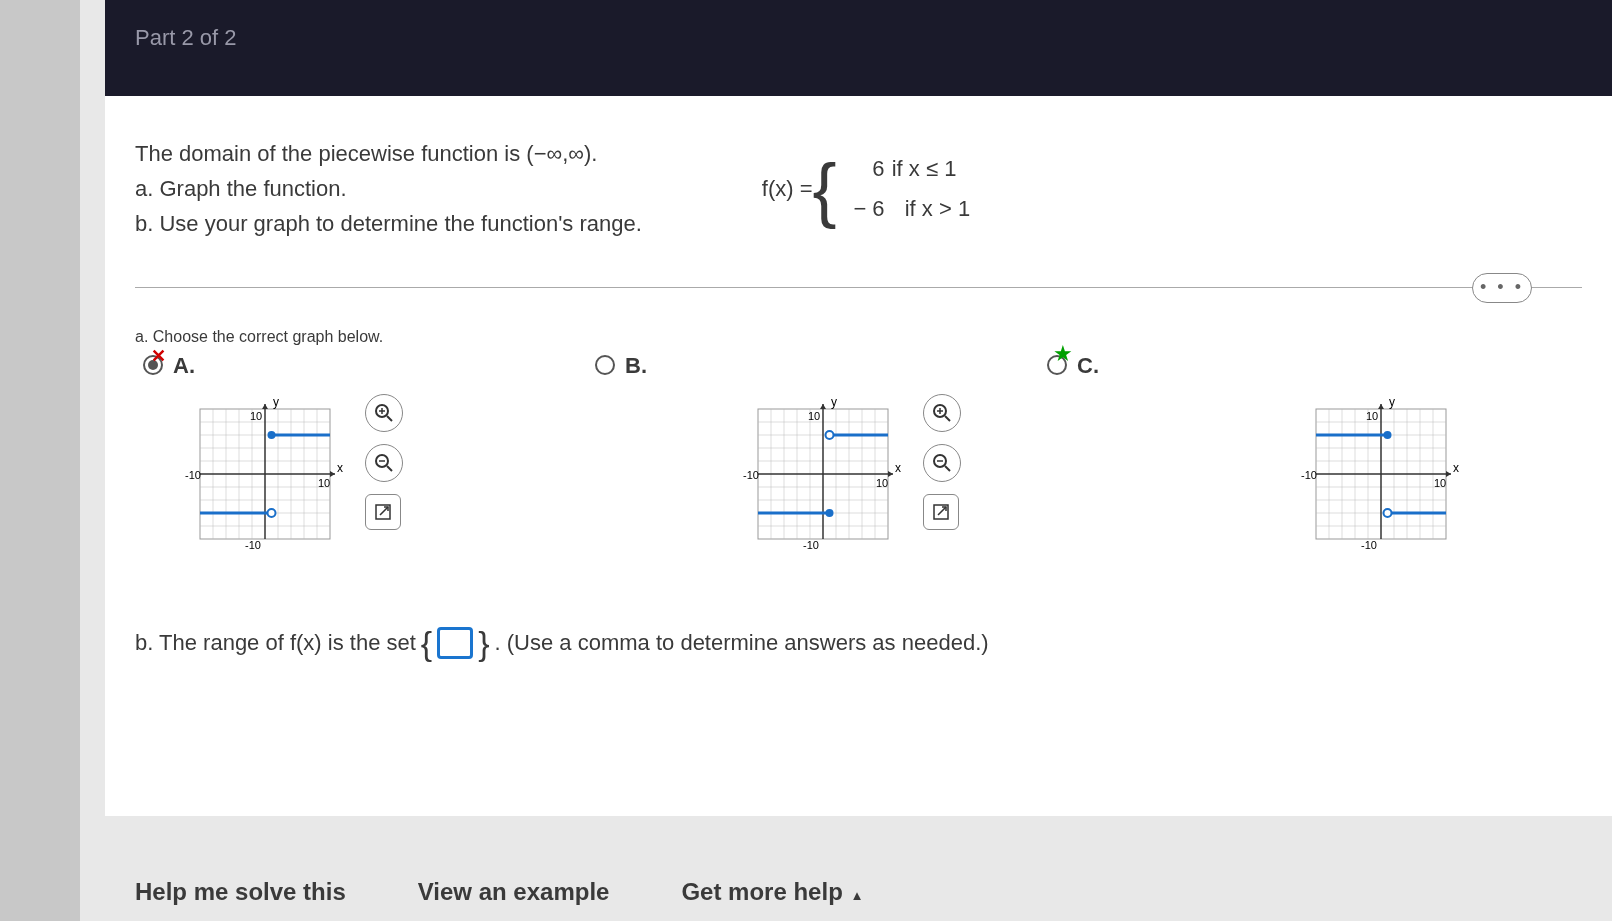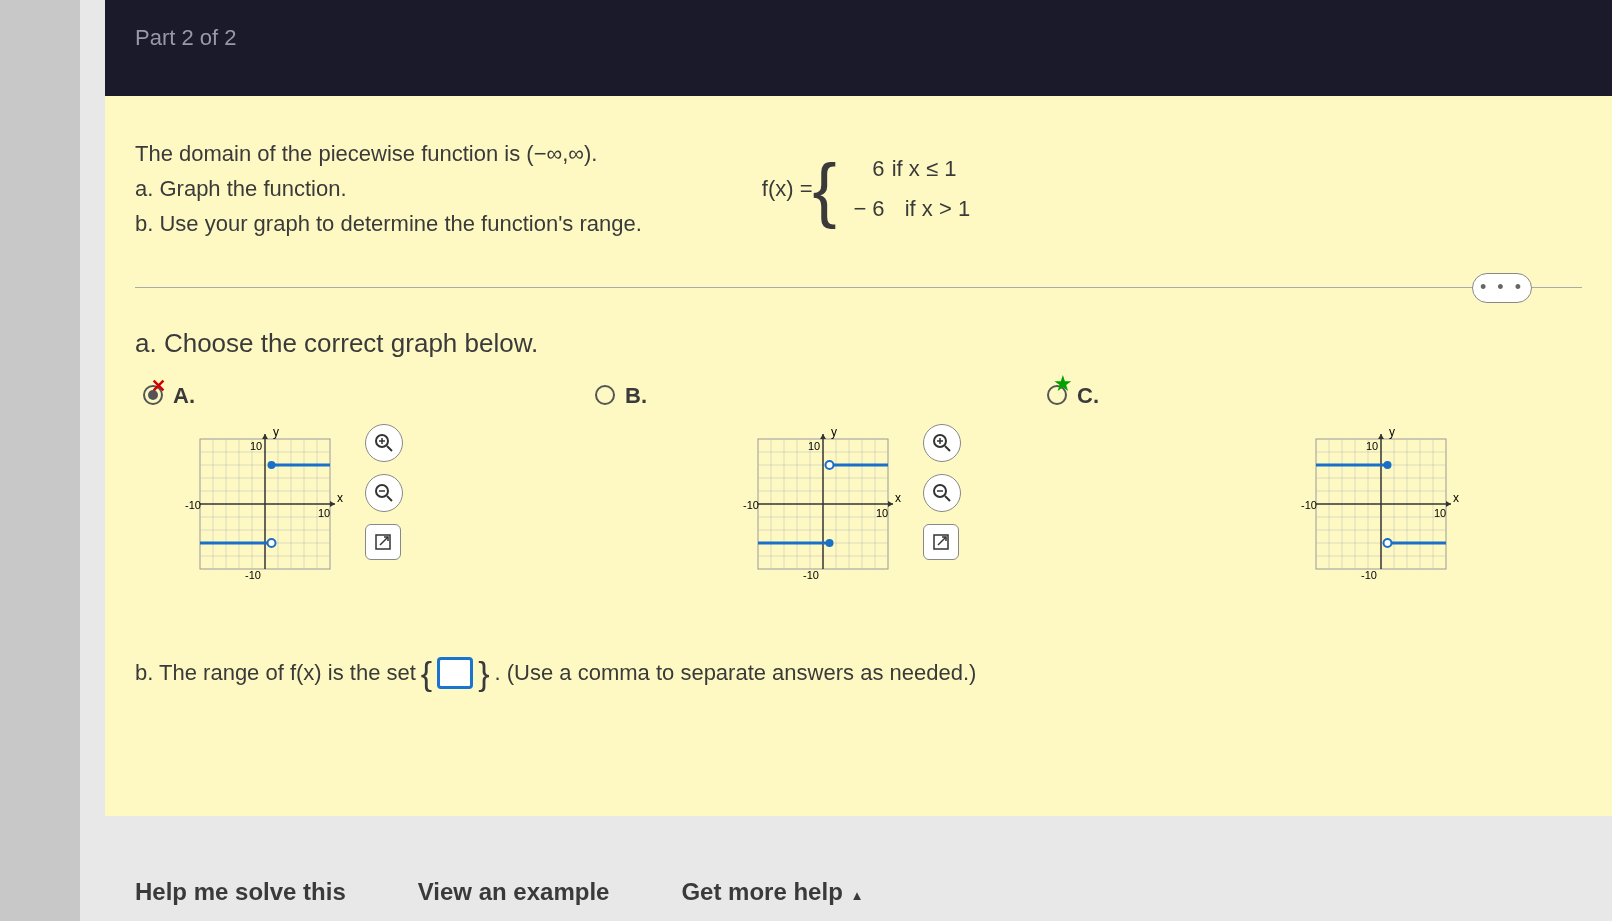--- a/index.html
+++ b/index.html
@@ -27,21 +27,21 @@
       bottom: 0;
     }
     .header {
       background: #1a1a2a;
       color: #9898a8;
       height: 96px;
       padding: 25px 30px;
       font-size: 22px;
     }
     .content {
-      background: #fef9c3;
+      background: #ffffff;
       padding: 40px 30px 30px 30px;
       min-height: 720px;
       position: relative;
     }
     .question-row {
       display: flex;
       gap: 120px;
       margin-bottom: 45px;
       color: #3a3a3a;
     }
@@ -85,23 +85,23 @@
       align-items: center;
       justify-content: center;
       font-size: 18px;
       letter-spacing: 3px;
       color: #666;
     }
     .part-a {
       margin-bottom: 25px;
     }
     .part-a-label {
-      font-size: 26px;
+      font-size: 16px;
       color: #3a3a3a;
-      margin-bottom: 24px;
+      margin-bottom: 7px;
     }
     .options-row {
       display: flex;
       gap: 400px;
       padding-left: 8px;
     }
     .option {
       display: flex;
       align-items: flex-start;
       gap: 10px;
@@ -457,21 +457,21 @@
           </div>
         </div>
       </div>
     </div>
 
     <div class="part-b">
       <span>b. The range of f(x) is the set</span>
       <span class="brace-sm">{</span>
       <span class="answer-box"></span>
       <span class="brace-sm">}</span>
-      <span>. (Use a comma to separate answers as needed.)</span>
+      <span>. (Use a comma to determine answers as needed.)</span>
     </div>
 
   </div>
 </div>
 
 <div class="footer-links">
   <span class="footer-link">Help me solve this</span>
   <span class="footer-link">View an example</span>
   <span class="footer-link">
     <span>Get more help</span>

